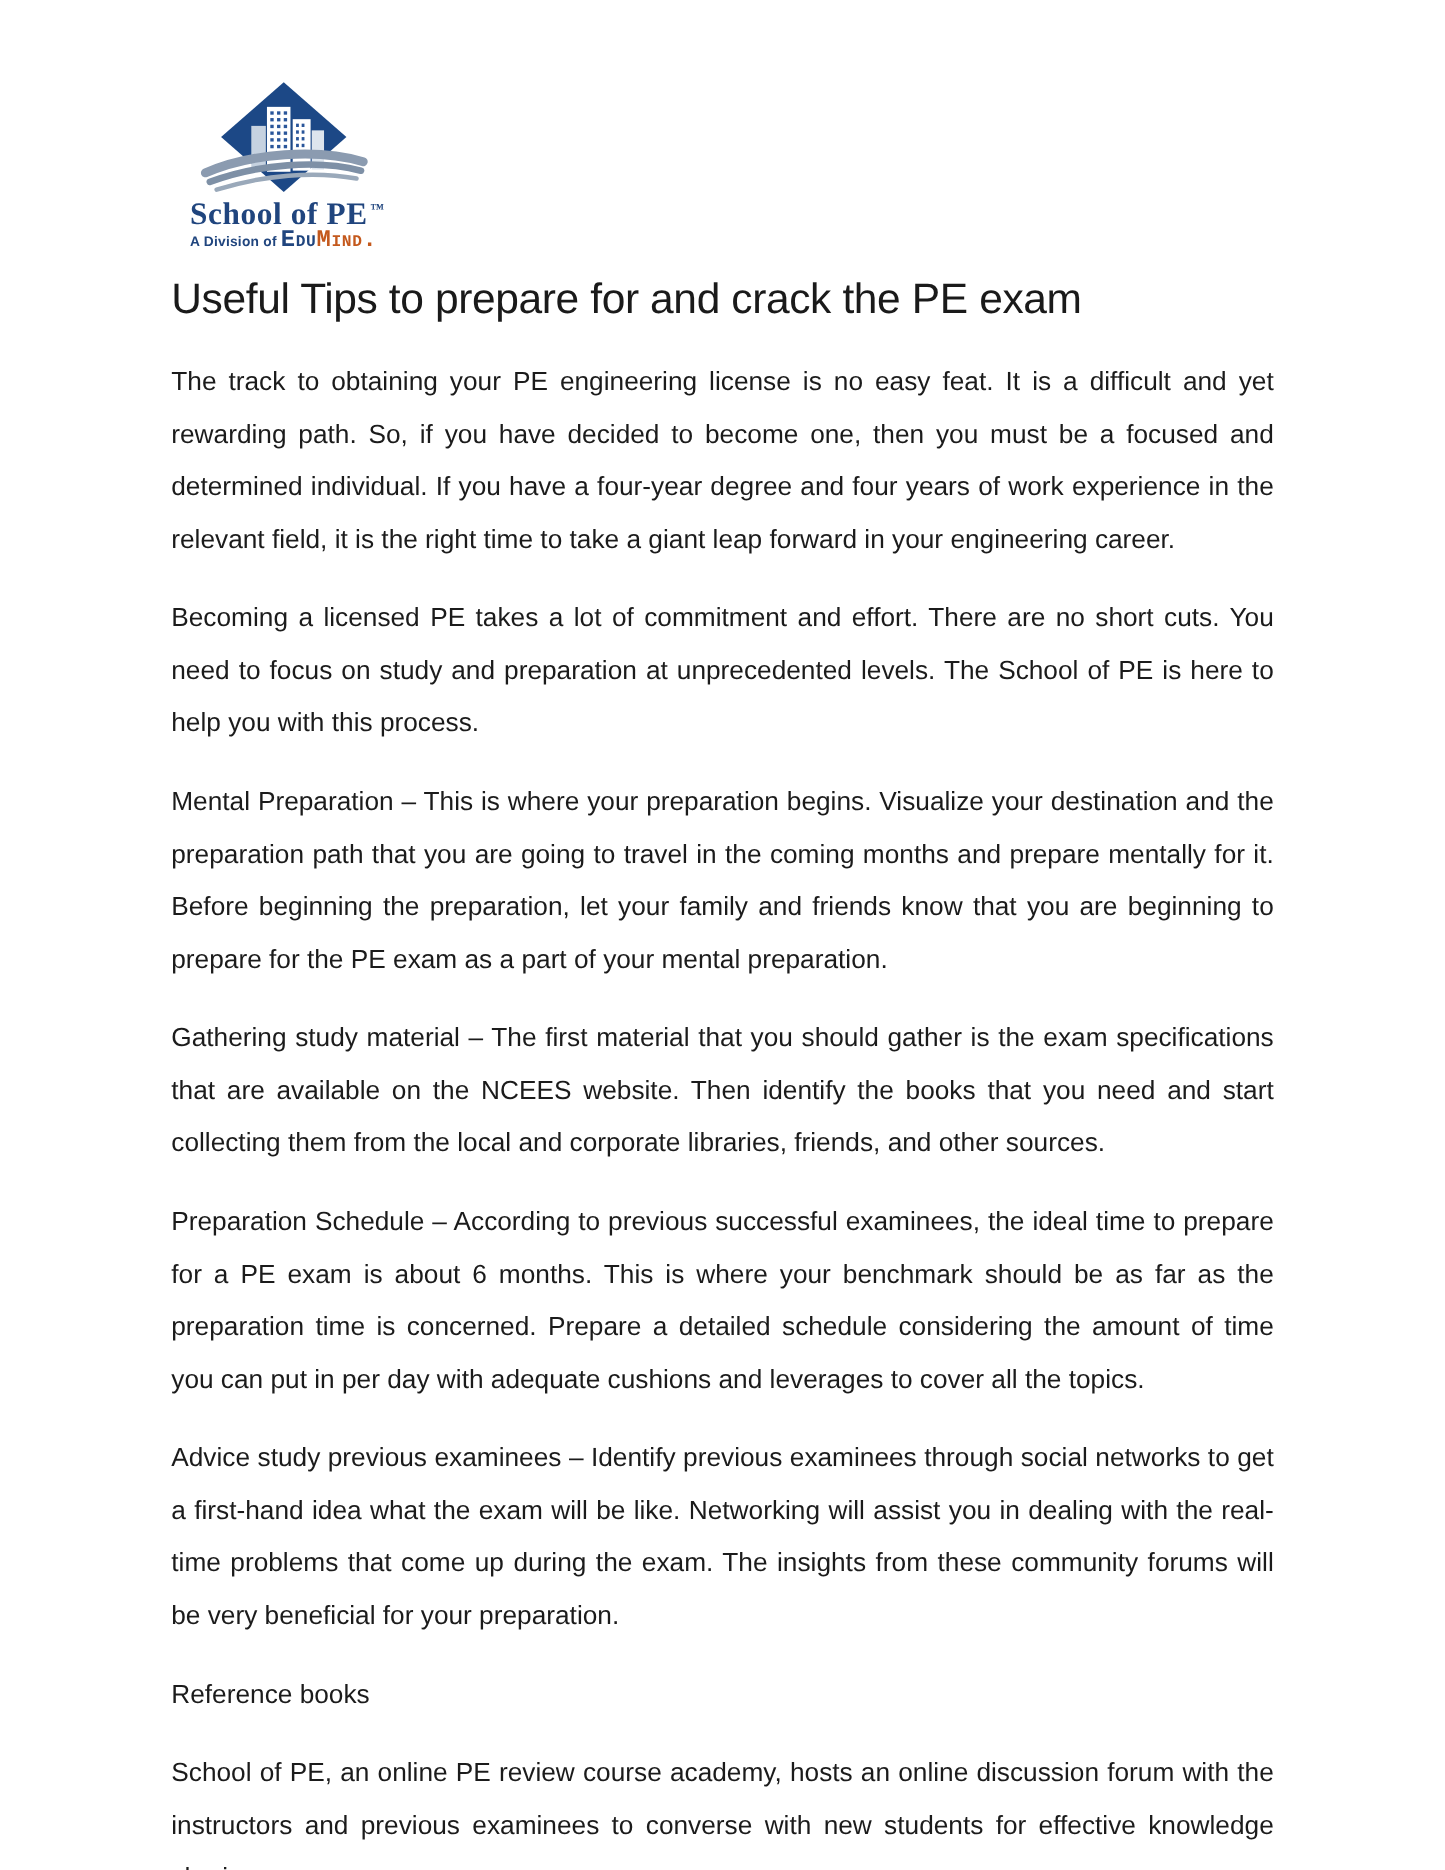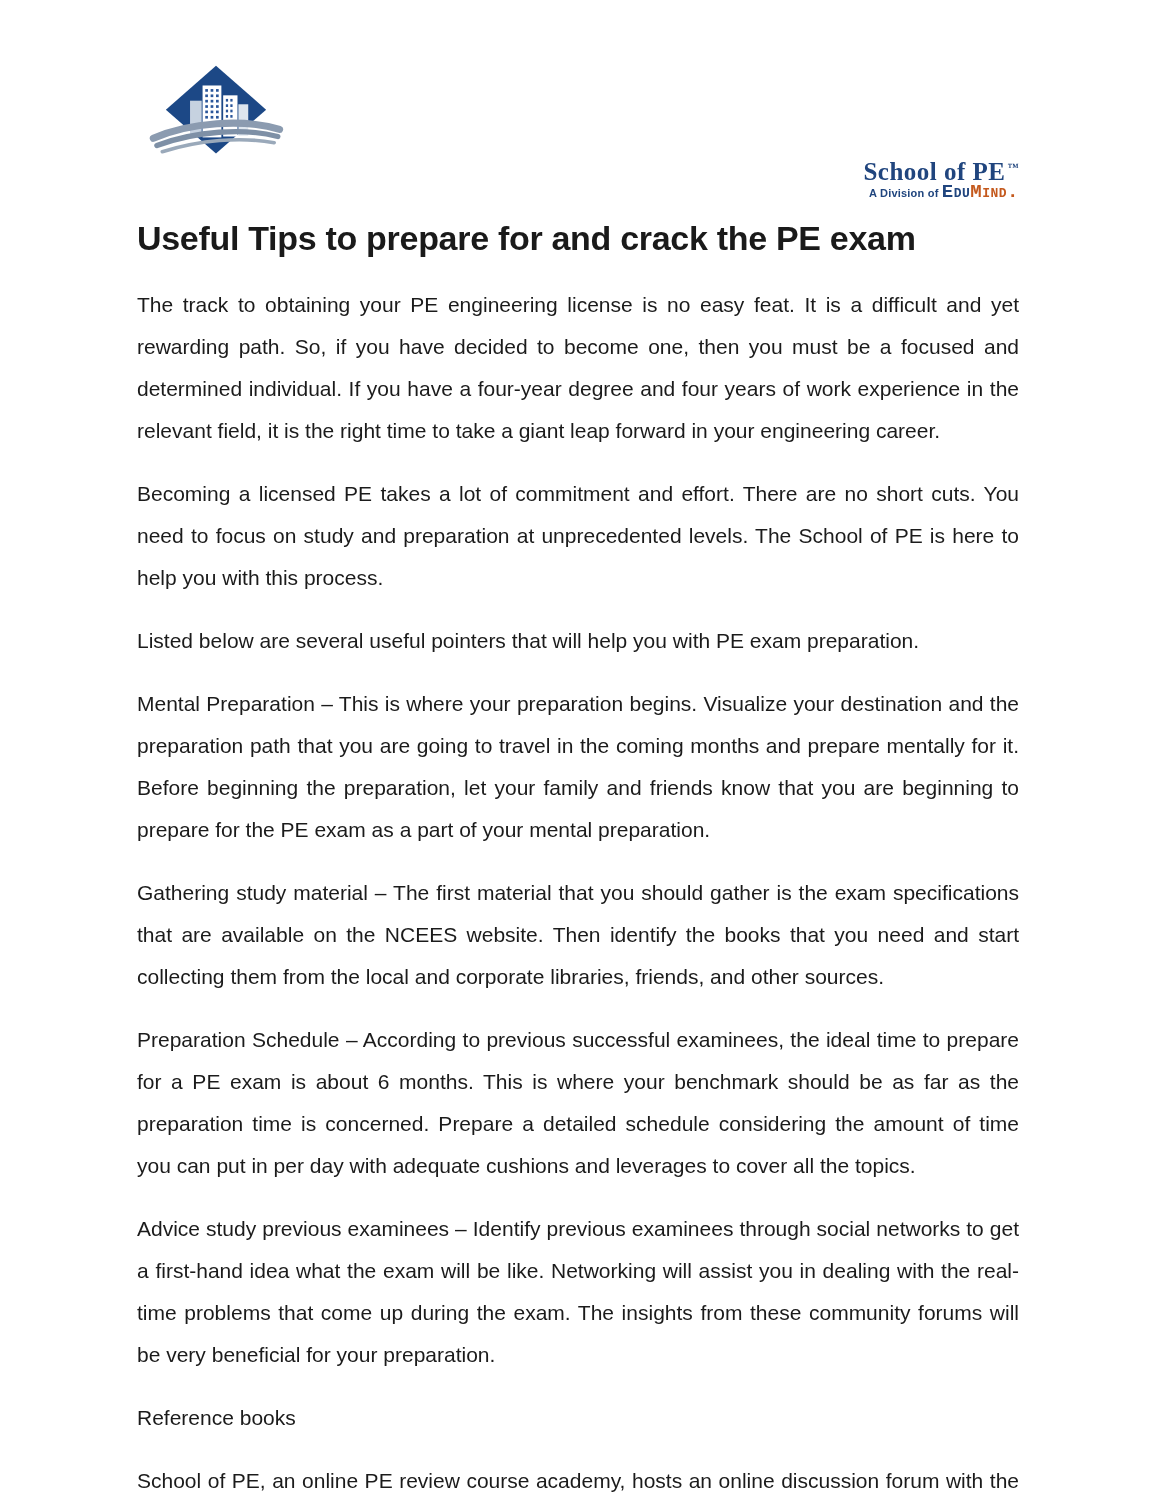--- a/index.html
+++ b/index.html
@@ -15,21 +15,21 @@
     overflow: hidden;
   }
   .page {
     box-sizing: border-box;
     width: 1156px;
     height: 1496px;
     padding: 64px 137px 0 137px;
     background: var(--page-bg, #ffffff);
   }
   
-  .logo-block { margin-left: 4px; text-align: right; }
+  .logo-block { margin-left: 15px; }
   .logo-mark { display: block; width: 150px; height: 94px; }
   .diamond { fill: var(--diamond-blue, #1c4886); }
   .bldg-white { fill: #ffffff; }
   .bldg-light { fill: var(--building-light, #c6d2e0); }
   .bldg-mid { fill: #dde5ee; }
   .win { fill: var(--window-blue, #2a569a); }
   .swoosh { fill: none; stroke-linecap: round; }
   .swoosh.s1 { stroke: var(--swoosh-gray, #8b9bb0); stroke-width: 8; }
   .swoosh.s2 { stroke: #7e90a6; stroke-width: 6; }
   .swoosh.s3 { stroke: #9aa9ba; stroke-width: 4; }
@@ -48,21 +48,21 @@
     font-weight: bold;
     line-height: 14px;
     color: var(--navy, #20457e);
     letter-spacing: 0.2px;
   }
   .logo-tagline .brand { font-variant: small-caps; font-size: 19px; letter-spacing: 0.5px; font-family: Liberation Mono, monospace; }
   .logo-tagline .brand.mind { color: var(--orange, #c4591d); }
   
   .title {
     font-size: 34px;
-    font-weight: bold;
+    font-weight: normal;
     letter-spacing: -0.3px;
     color: #1a1a1a;
     margin: 16px 0 24px 0;
     line-height: 44px;
   }
   .para {
     font-size: 21px;
     line-height: 42px;
     text-align: justify;
     margin: 0 0 21px 0;
@@ -126,21 +126,20 @@
       <span>A Division of </span><span class="brand edu">Edu</span><span class="brand mind">Mind.</span>
     </div>
   </div>
 
   <h1 class="title">Useful Tips to prepare for and crack the PE exam</h1>
 
   <p class="para"><span class="lead"></span><span>The track to obtaining your PE engineering license is no easy feat.  It is a difficult and yet rewarding path. So, if you have decided to become one, then you must be a focused and determined individual. If you have a four-year degree and four years of work experience in the relevant field, it is the right time to take a giant leap forward in your engineering career.</span></p>
 
   <p class="para"><span class="lead"></span><span>Becoming a licensed PE takes a lot of commitment and effort.  There are no short cuts. You need to focus on study and preparation at unprecedented levels.  The School of PE is here to help you with this process.</span></p>
 
-  <p class="para"><span class="lead"></span><span>Listed below are several useful pointers that will help you with PE exam preparation.</span></p>
 
   <p class="para"><span class="lead">Mental Preparation – </span><span>This is where your preparation begins. Visualize your destination and the preparation path that you are going to travel in the coming months and prepare mentally for it. Before beginning the preparation, let your family and friends know that you are beginning to prepare for the PE exam as a part of your mental preparation.</span></p>
 
   <p class="para"><span class="lead">Gathering study material</span><span> – The first material that you should gather is the exam specifications that are available on the NCEES website. Then identify the books that you need and start collecting them from the local and corporate libraries, friends, and other sources.</span></p>
 
 
   <p class="para"><span class="lead">Preparation Schedule – </span><span>According to previous successful examinees, the ideal time to prepare for a PE exam is about 6 months. This is where your benchmark should be as far as the preparation time is concerned. Prepare a detailed schedule considering the amount of time you can put in per day with adequate cushions and leverages to cover all the topics.</span></p>
 
   <p class="para"><span class="lead">Advice study previous examinees – </span><span>Identify previous examinees through social networks to get a first-hand idea what the exam will be like. Networking will assist you in dealing with the real-time problems that come up during the exam. The insights from these community forums will be very beneficial for your preparation.</span></p>
 

